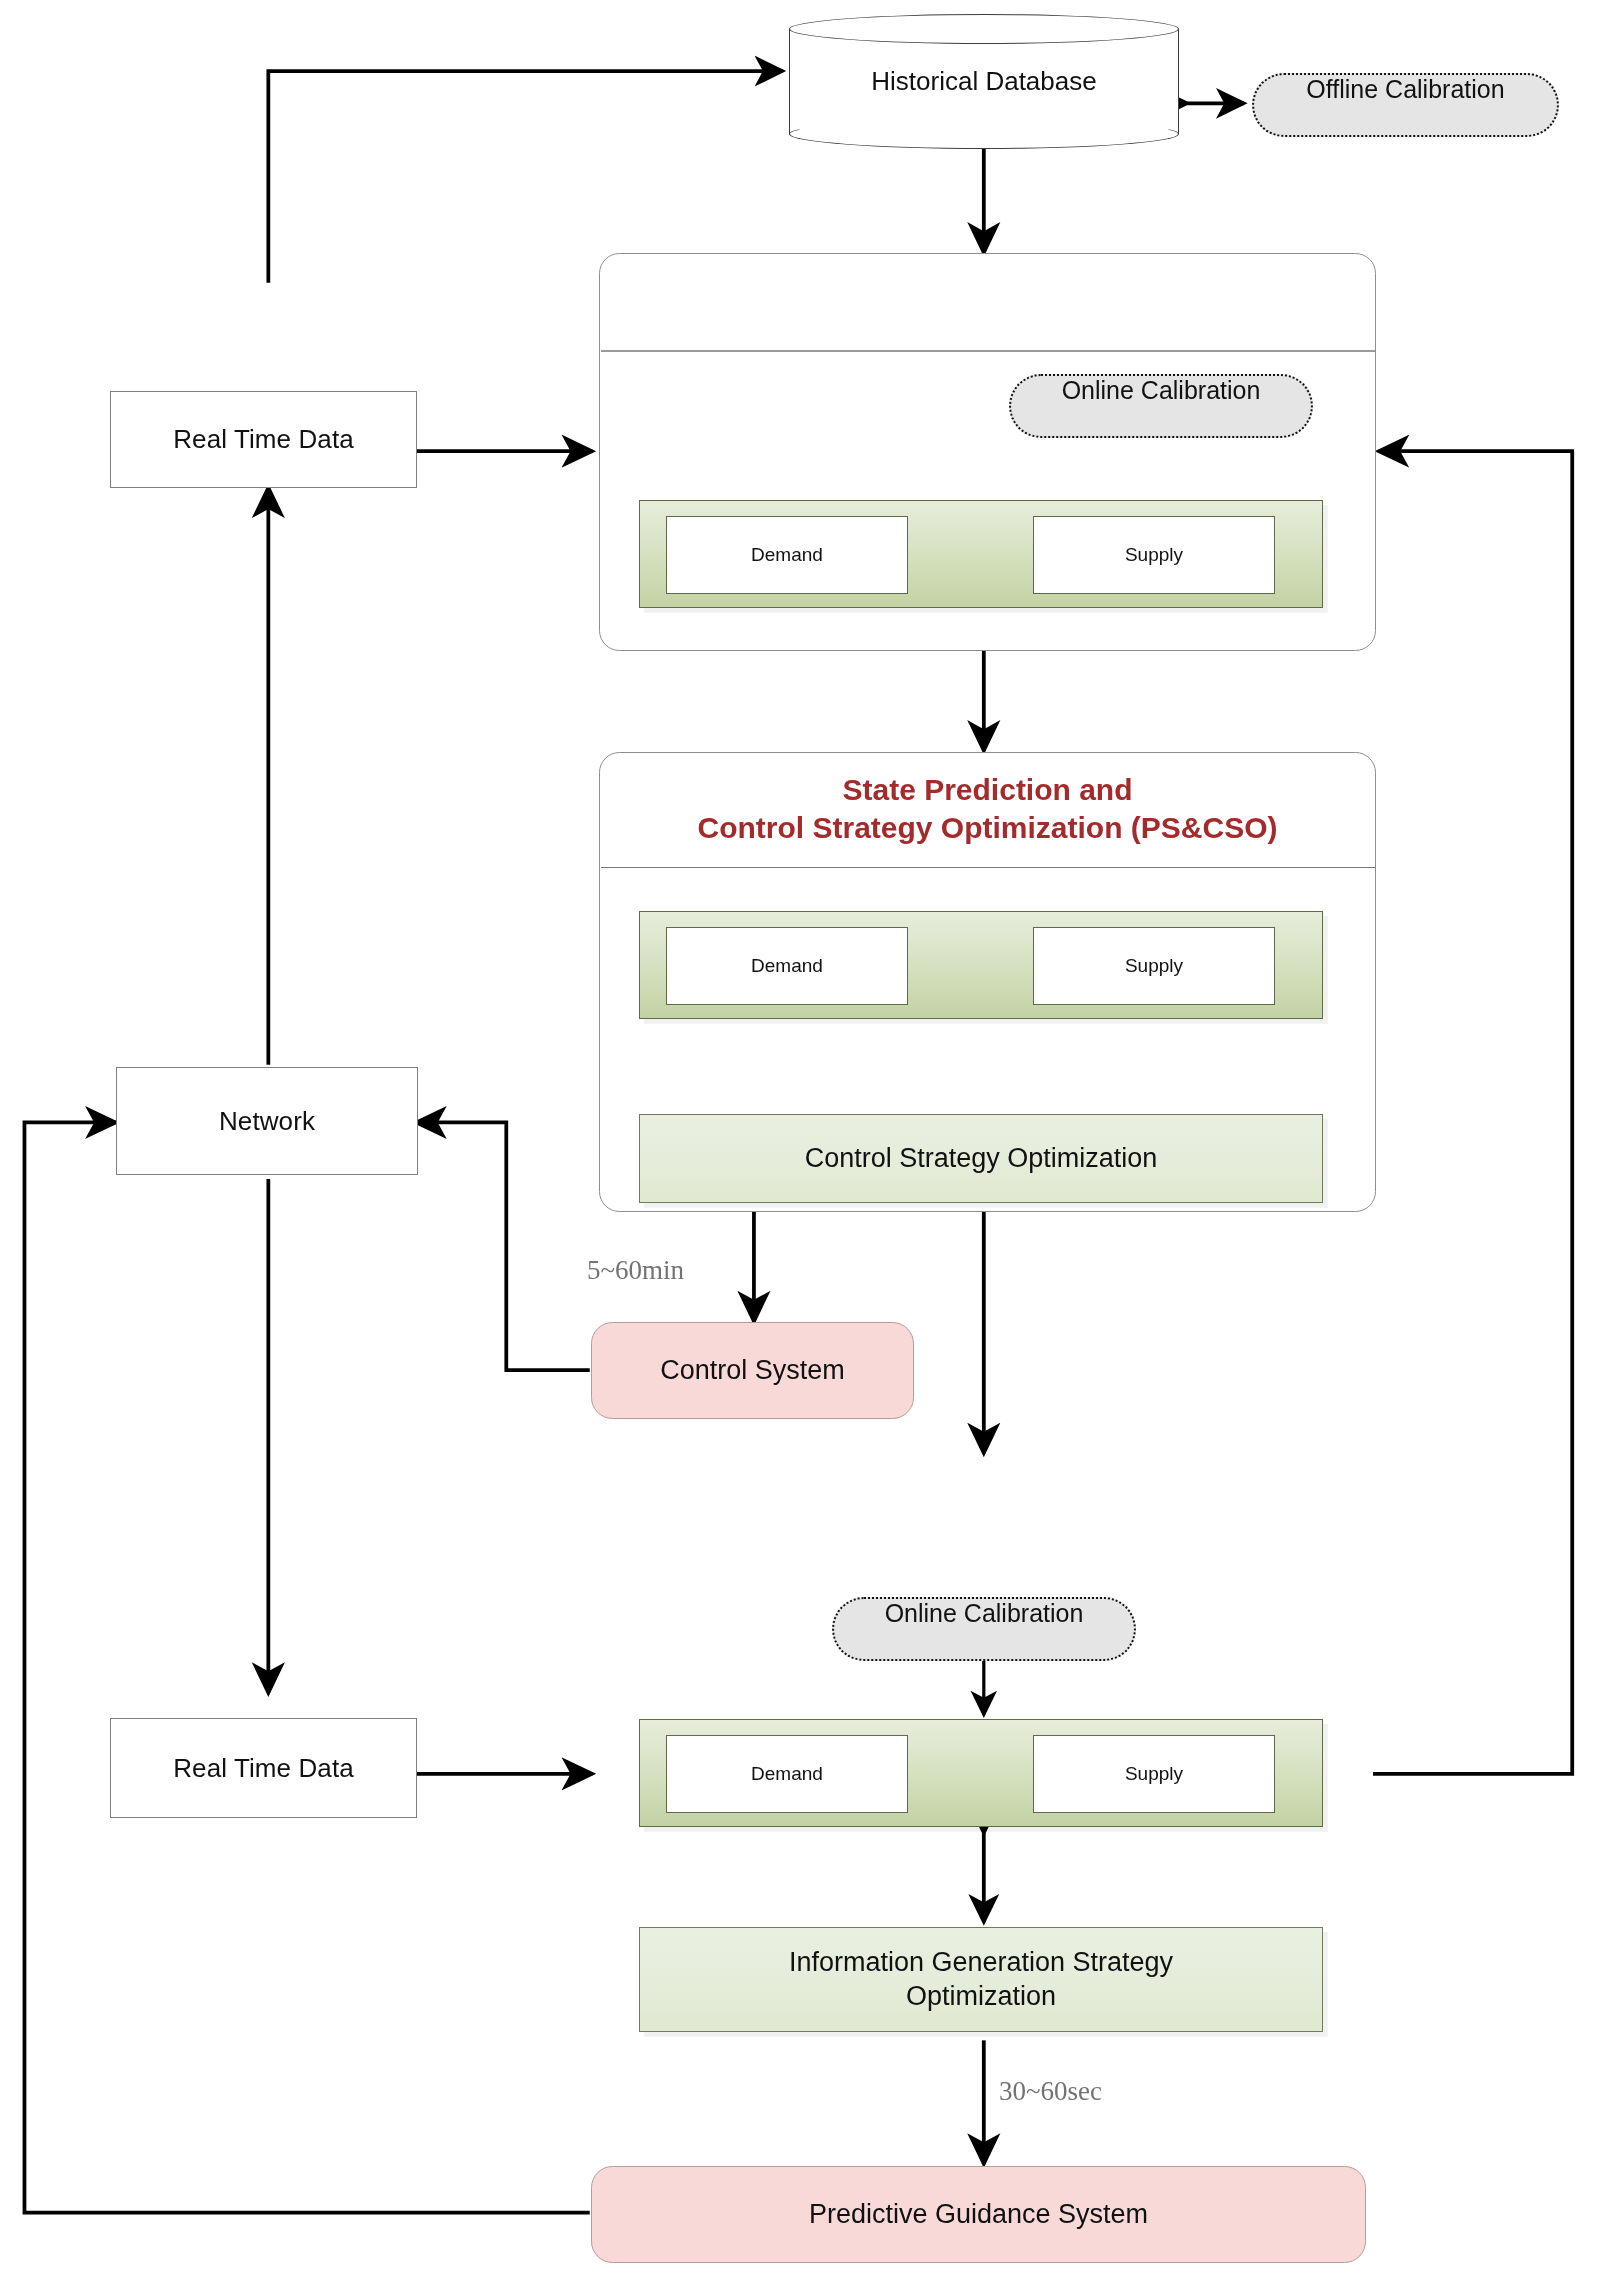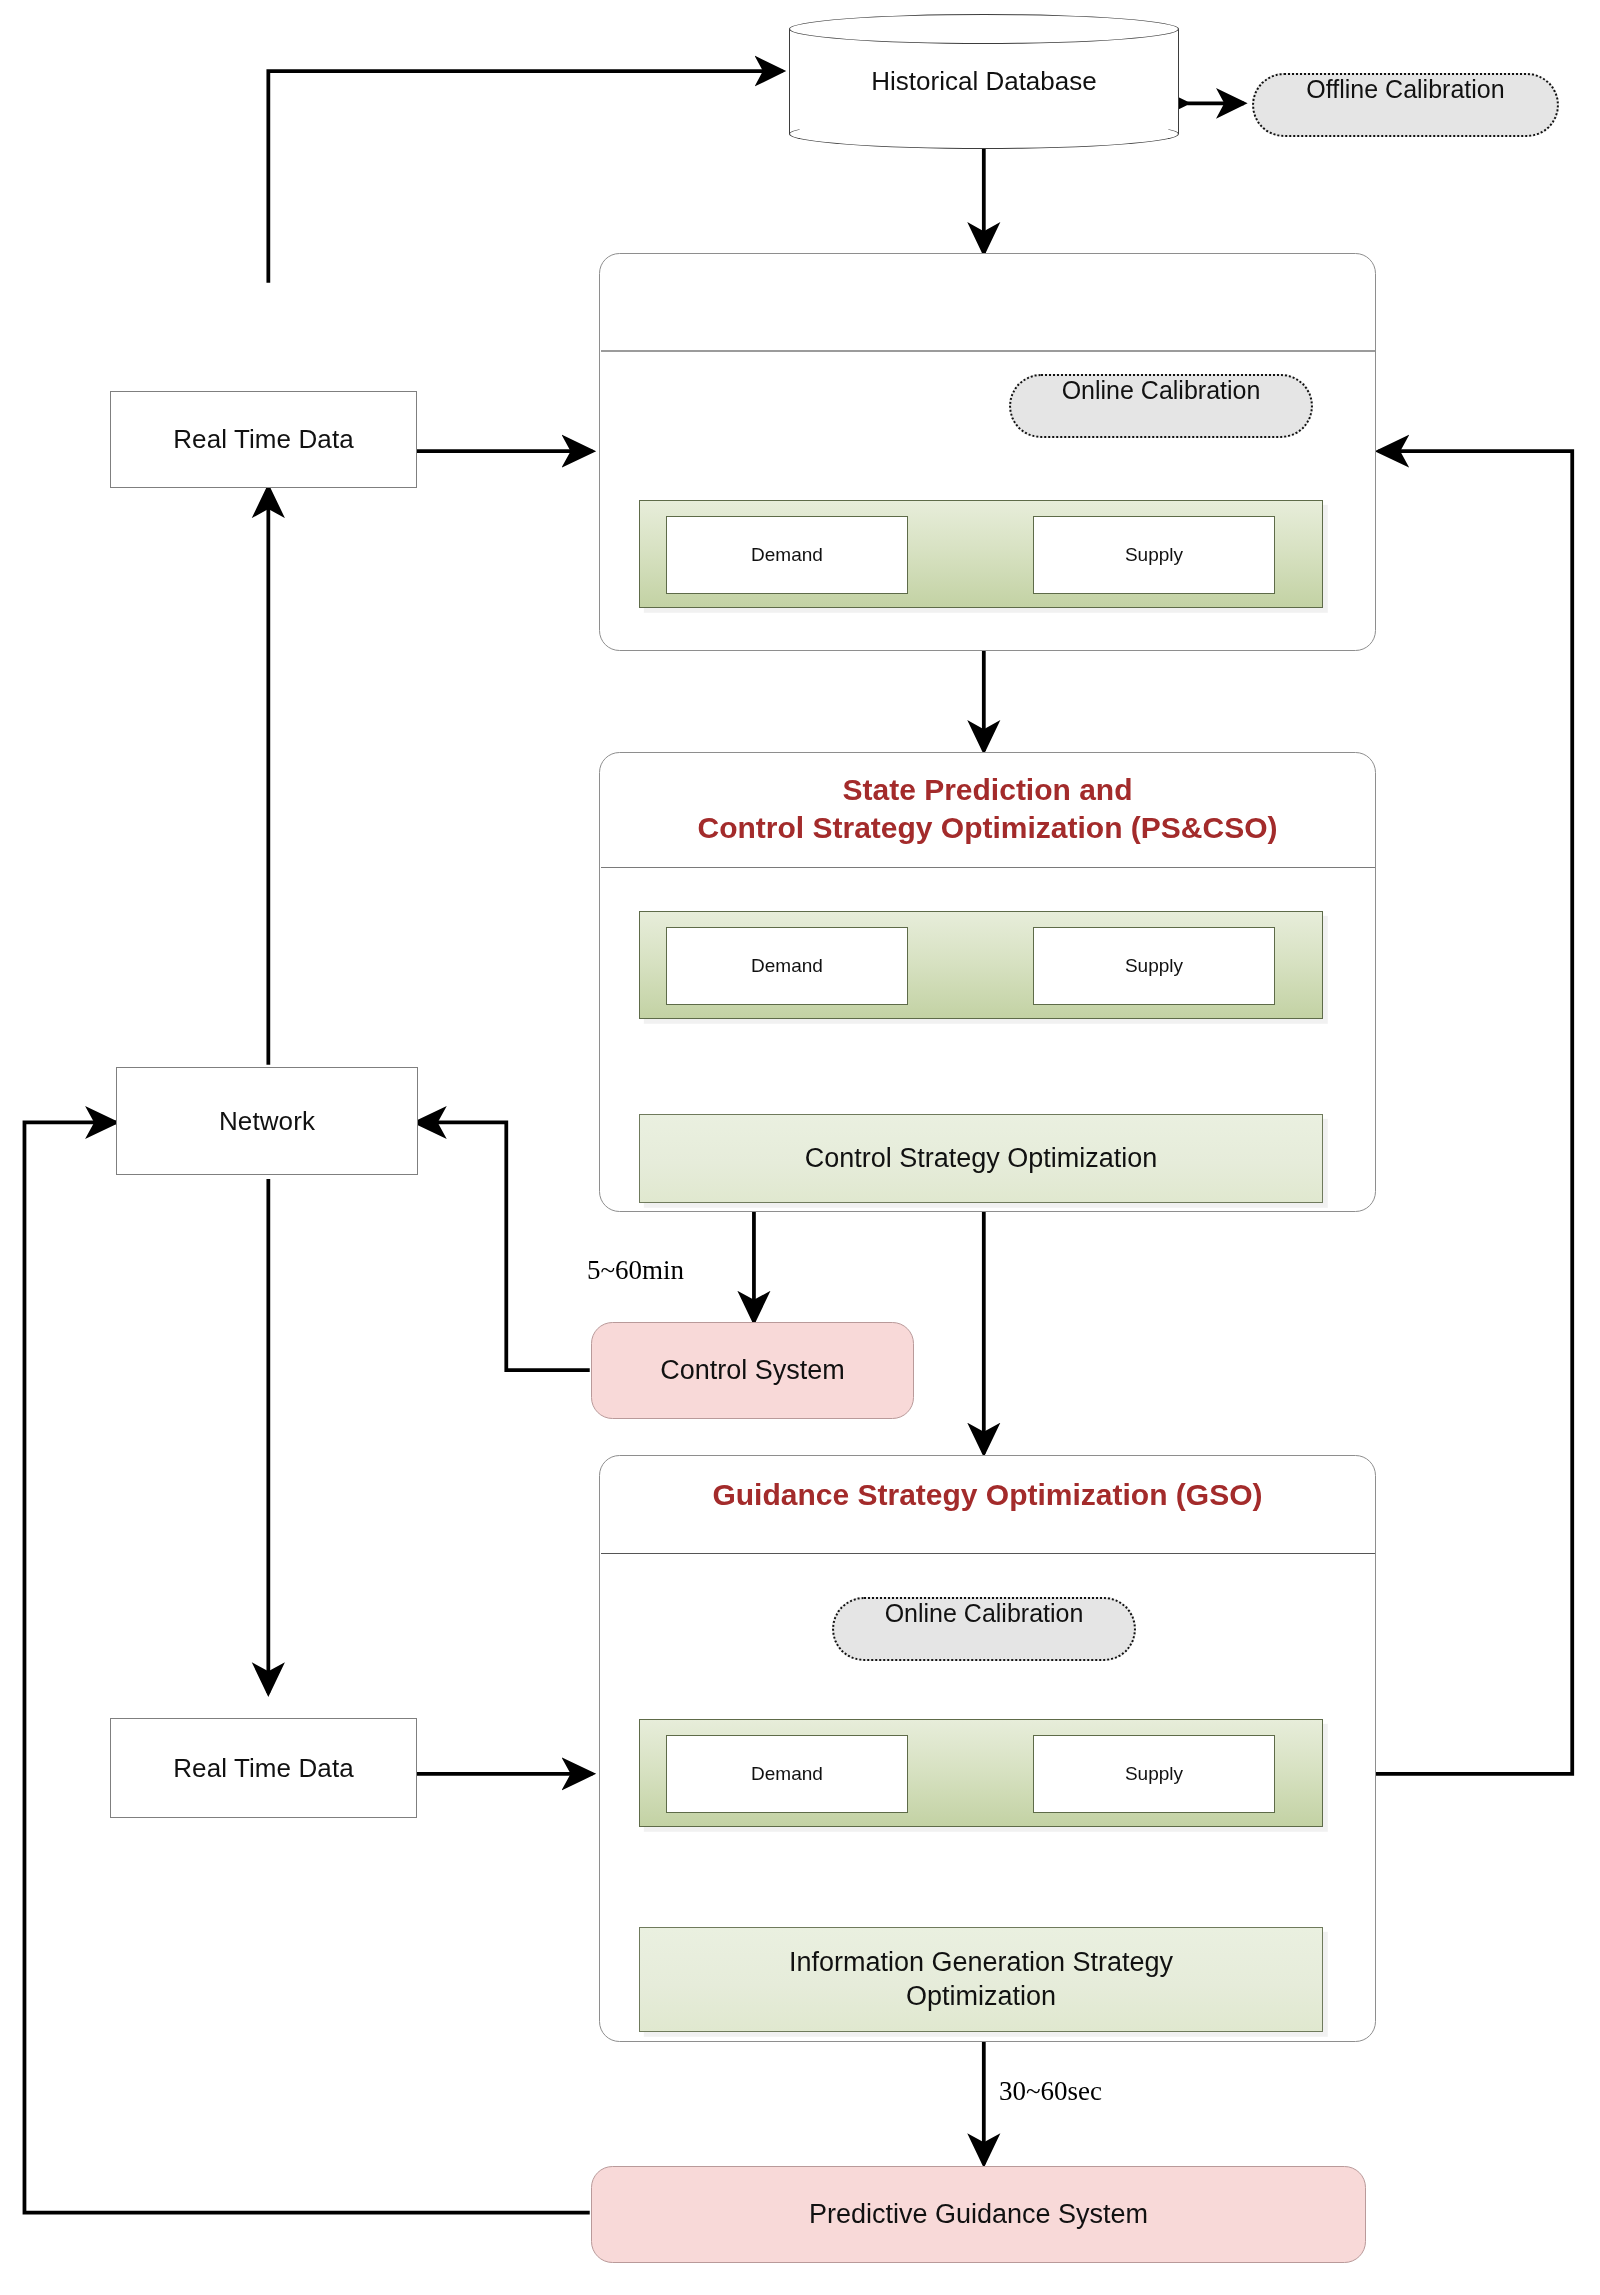--- a/index.html
+++ b/index.html
@@ -70,21 +70,21 @@
   .greenbar{
     position:absolute;box-sizing:border-box;
     background:linear-gradient(to bottom,#eaf0e0 0%,#e6ecda 55%,#e0e8cf 100%);
     border:1.1px solid #6f7a5c;
     box-shadow:4.8px 4.8px 0 rgba(0,0,0,0.055);
     display:flex;align-items:center;justify-content:center;text-align:left;
     font-size:27px;color:#111;line-height:1.25;
   }
 
   .edgelabel{
-    position:absolute;font-family:"Liberation Serif", serif;font-size:27px;color:#000000;
+    position:absolute;font-family:"Liberation Serif", serif;font-size:27px;color:#737373;
     white-space:nowrap;
   }
 </style>
 </head>
 <body>
 
 <div id="stage">
 
   <svg id="wires" viewBox="0 0 2973 4263" width="1601" height="2295">
     <defs>
@@ -202,24 +202,20 @@
       <span>Demand</span>
     </div>
     <div class="whitecell" style="left:393px;top:15px;width:242px;height:78px;">
       <span>Supply</span>
     </div>
   </div>
   <div class="greenbar" style="left:639px;top:1114px;width:684px;height:89px;">
     <span>Control Strategy Optimization</span>
   </div>
 
-  <div class="module" style="left:599px;top:1455px;width:777px;height:587px;">
-    <div class="module-title" style="top:20.5px;">Guidance Strategy Optimization (GSO)</div>
-    <div class="module-rule" style="left:1.1px;top:97px;width:774px;height:1.1px;background:#555;"></div>
-  </div>
   <div class="pill" style="left:832px;top:1597px;width:304px;height:64px;">
     <span>Online Calibration</span>
   </div>
   <div class="greengroup" style="left:639px;top:1719px;width:684px;height:108px;">
     <div class="whitecell" style="left:26px;top:15px;width:242px;height:78px;">
       <span>Demand</span>
     </div>
     <div class="whitecell" style="left:393px;top:15px;width:242px;height:78px;">
       <span>Supply</span>
     </div>

